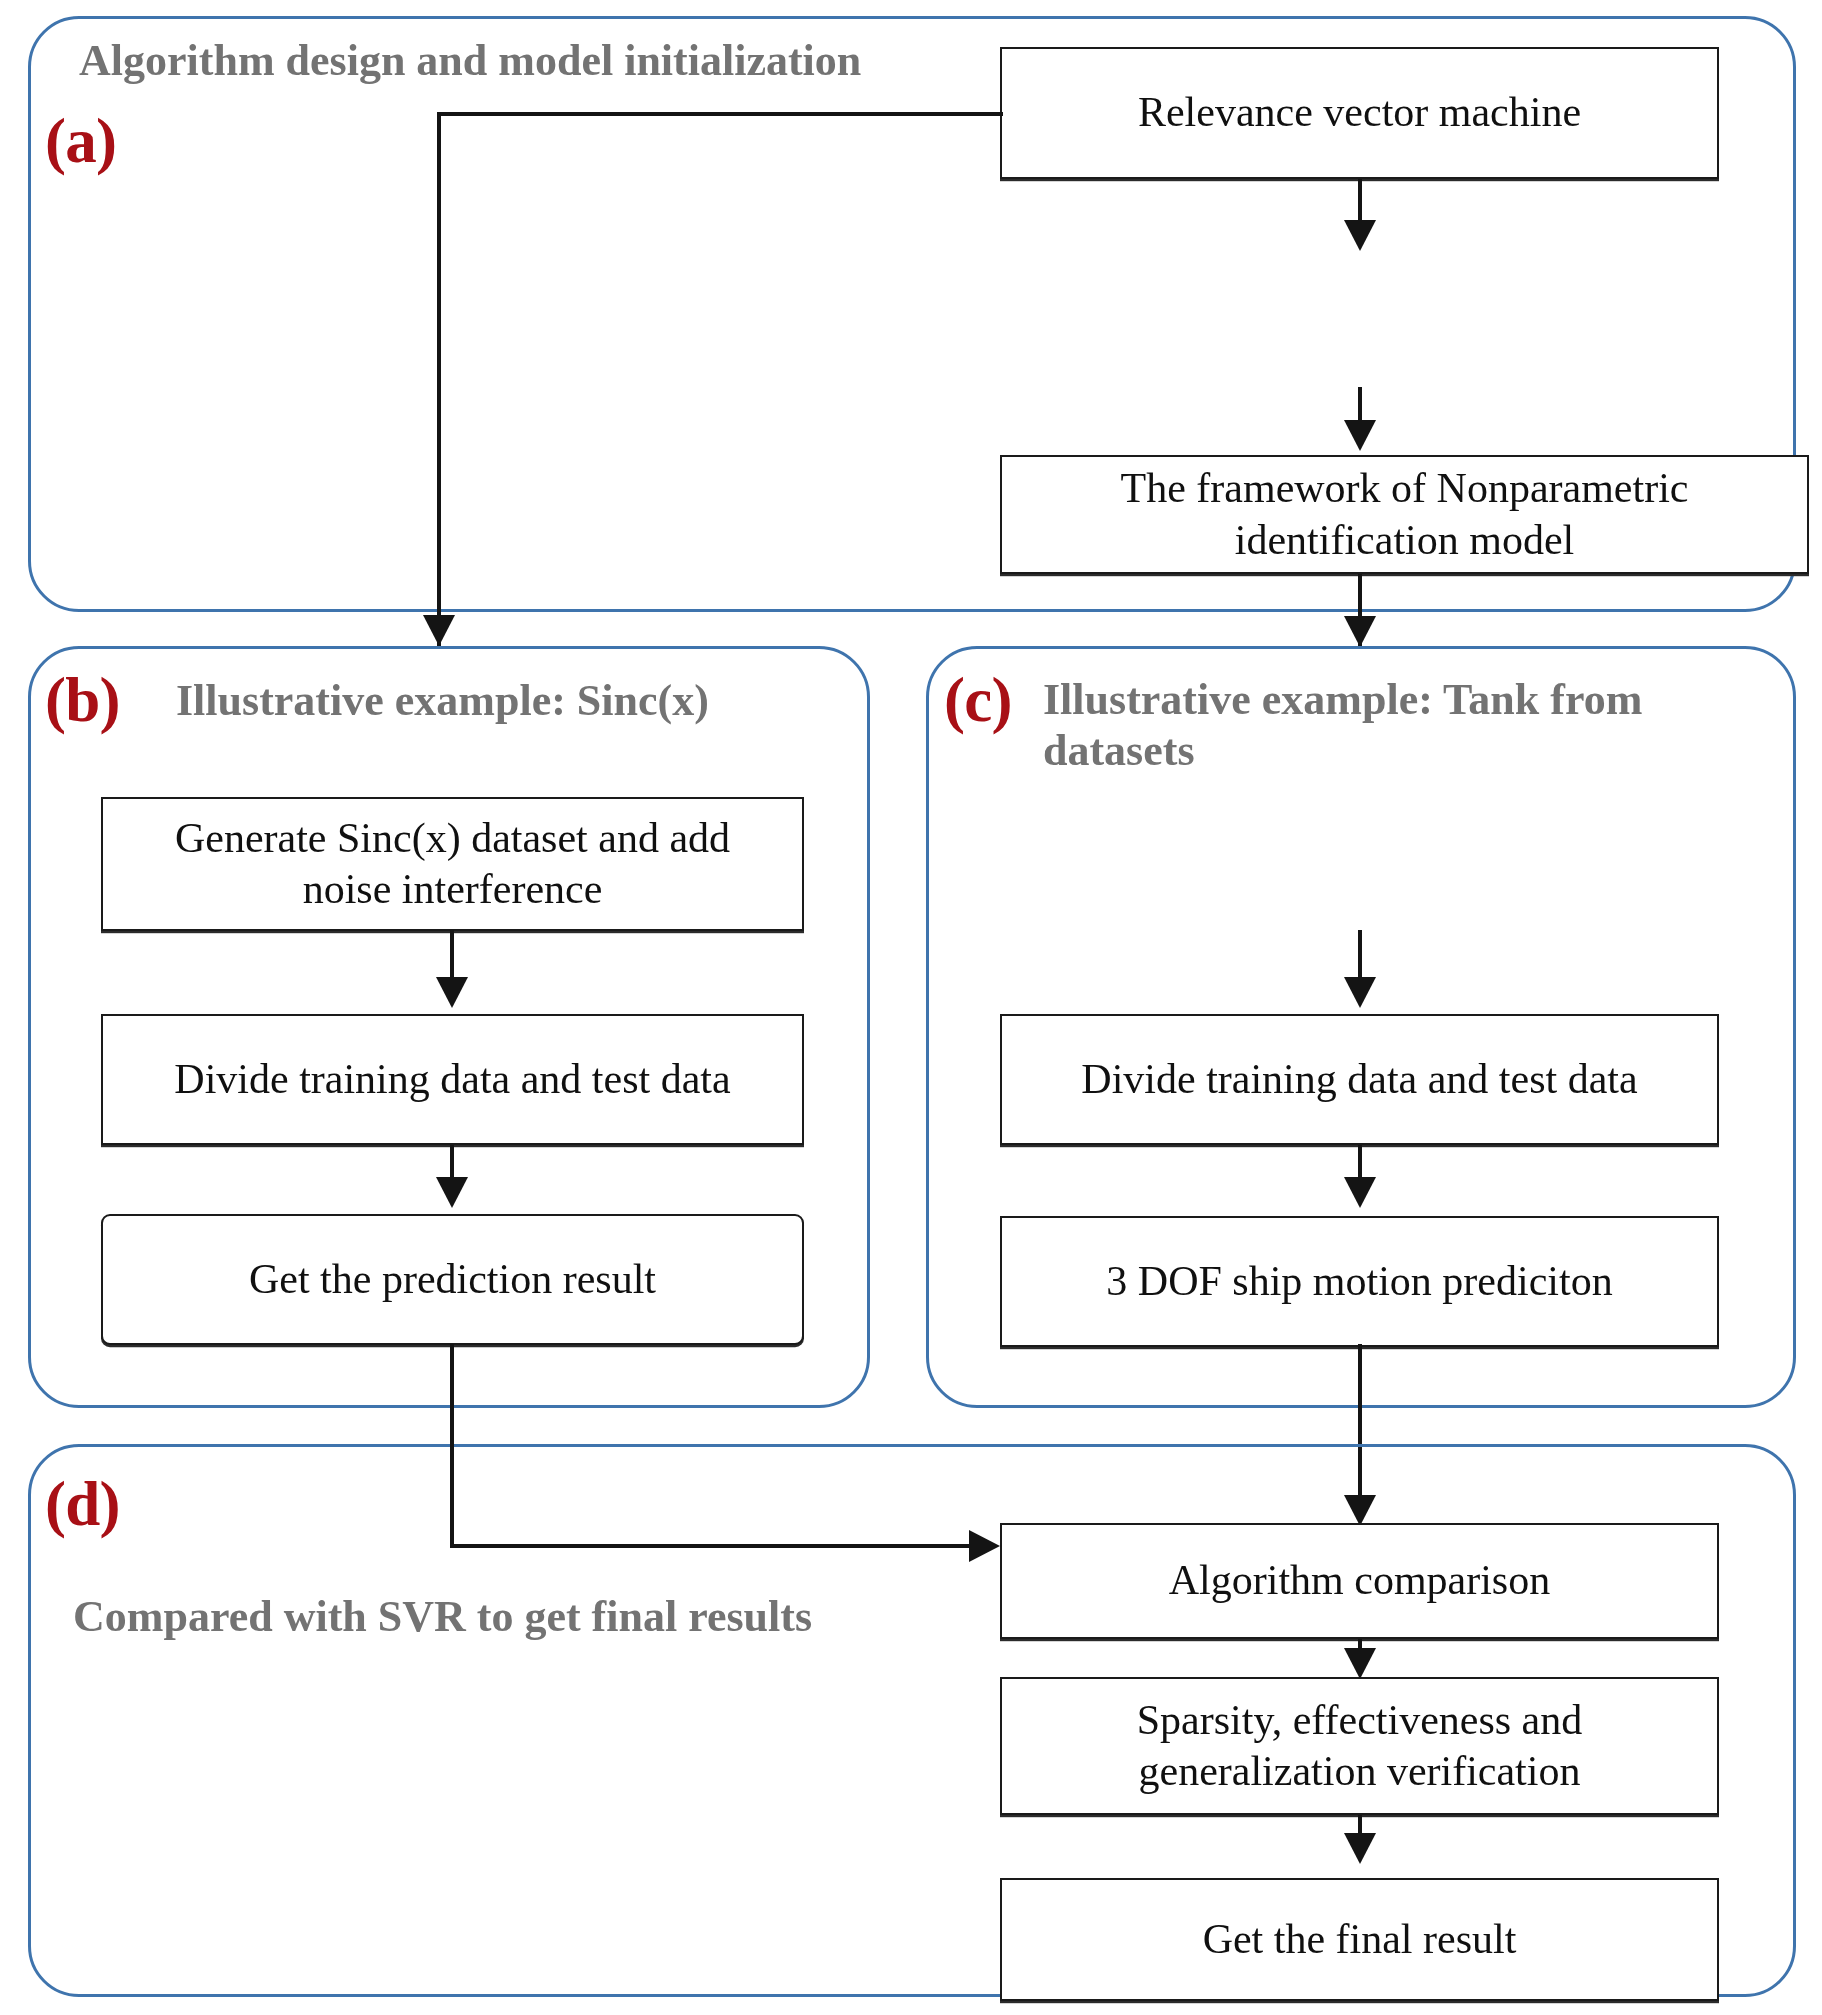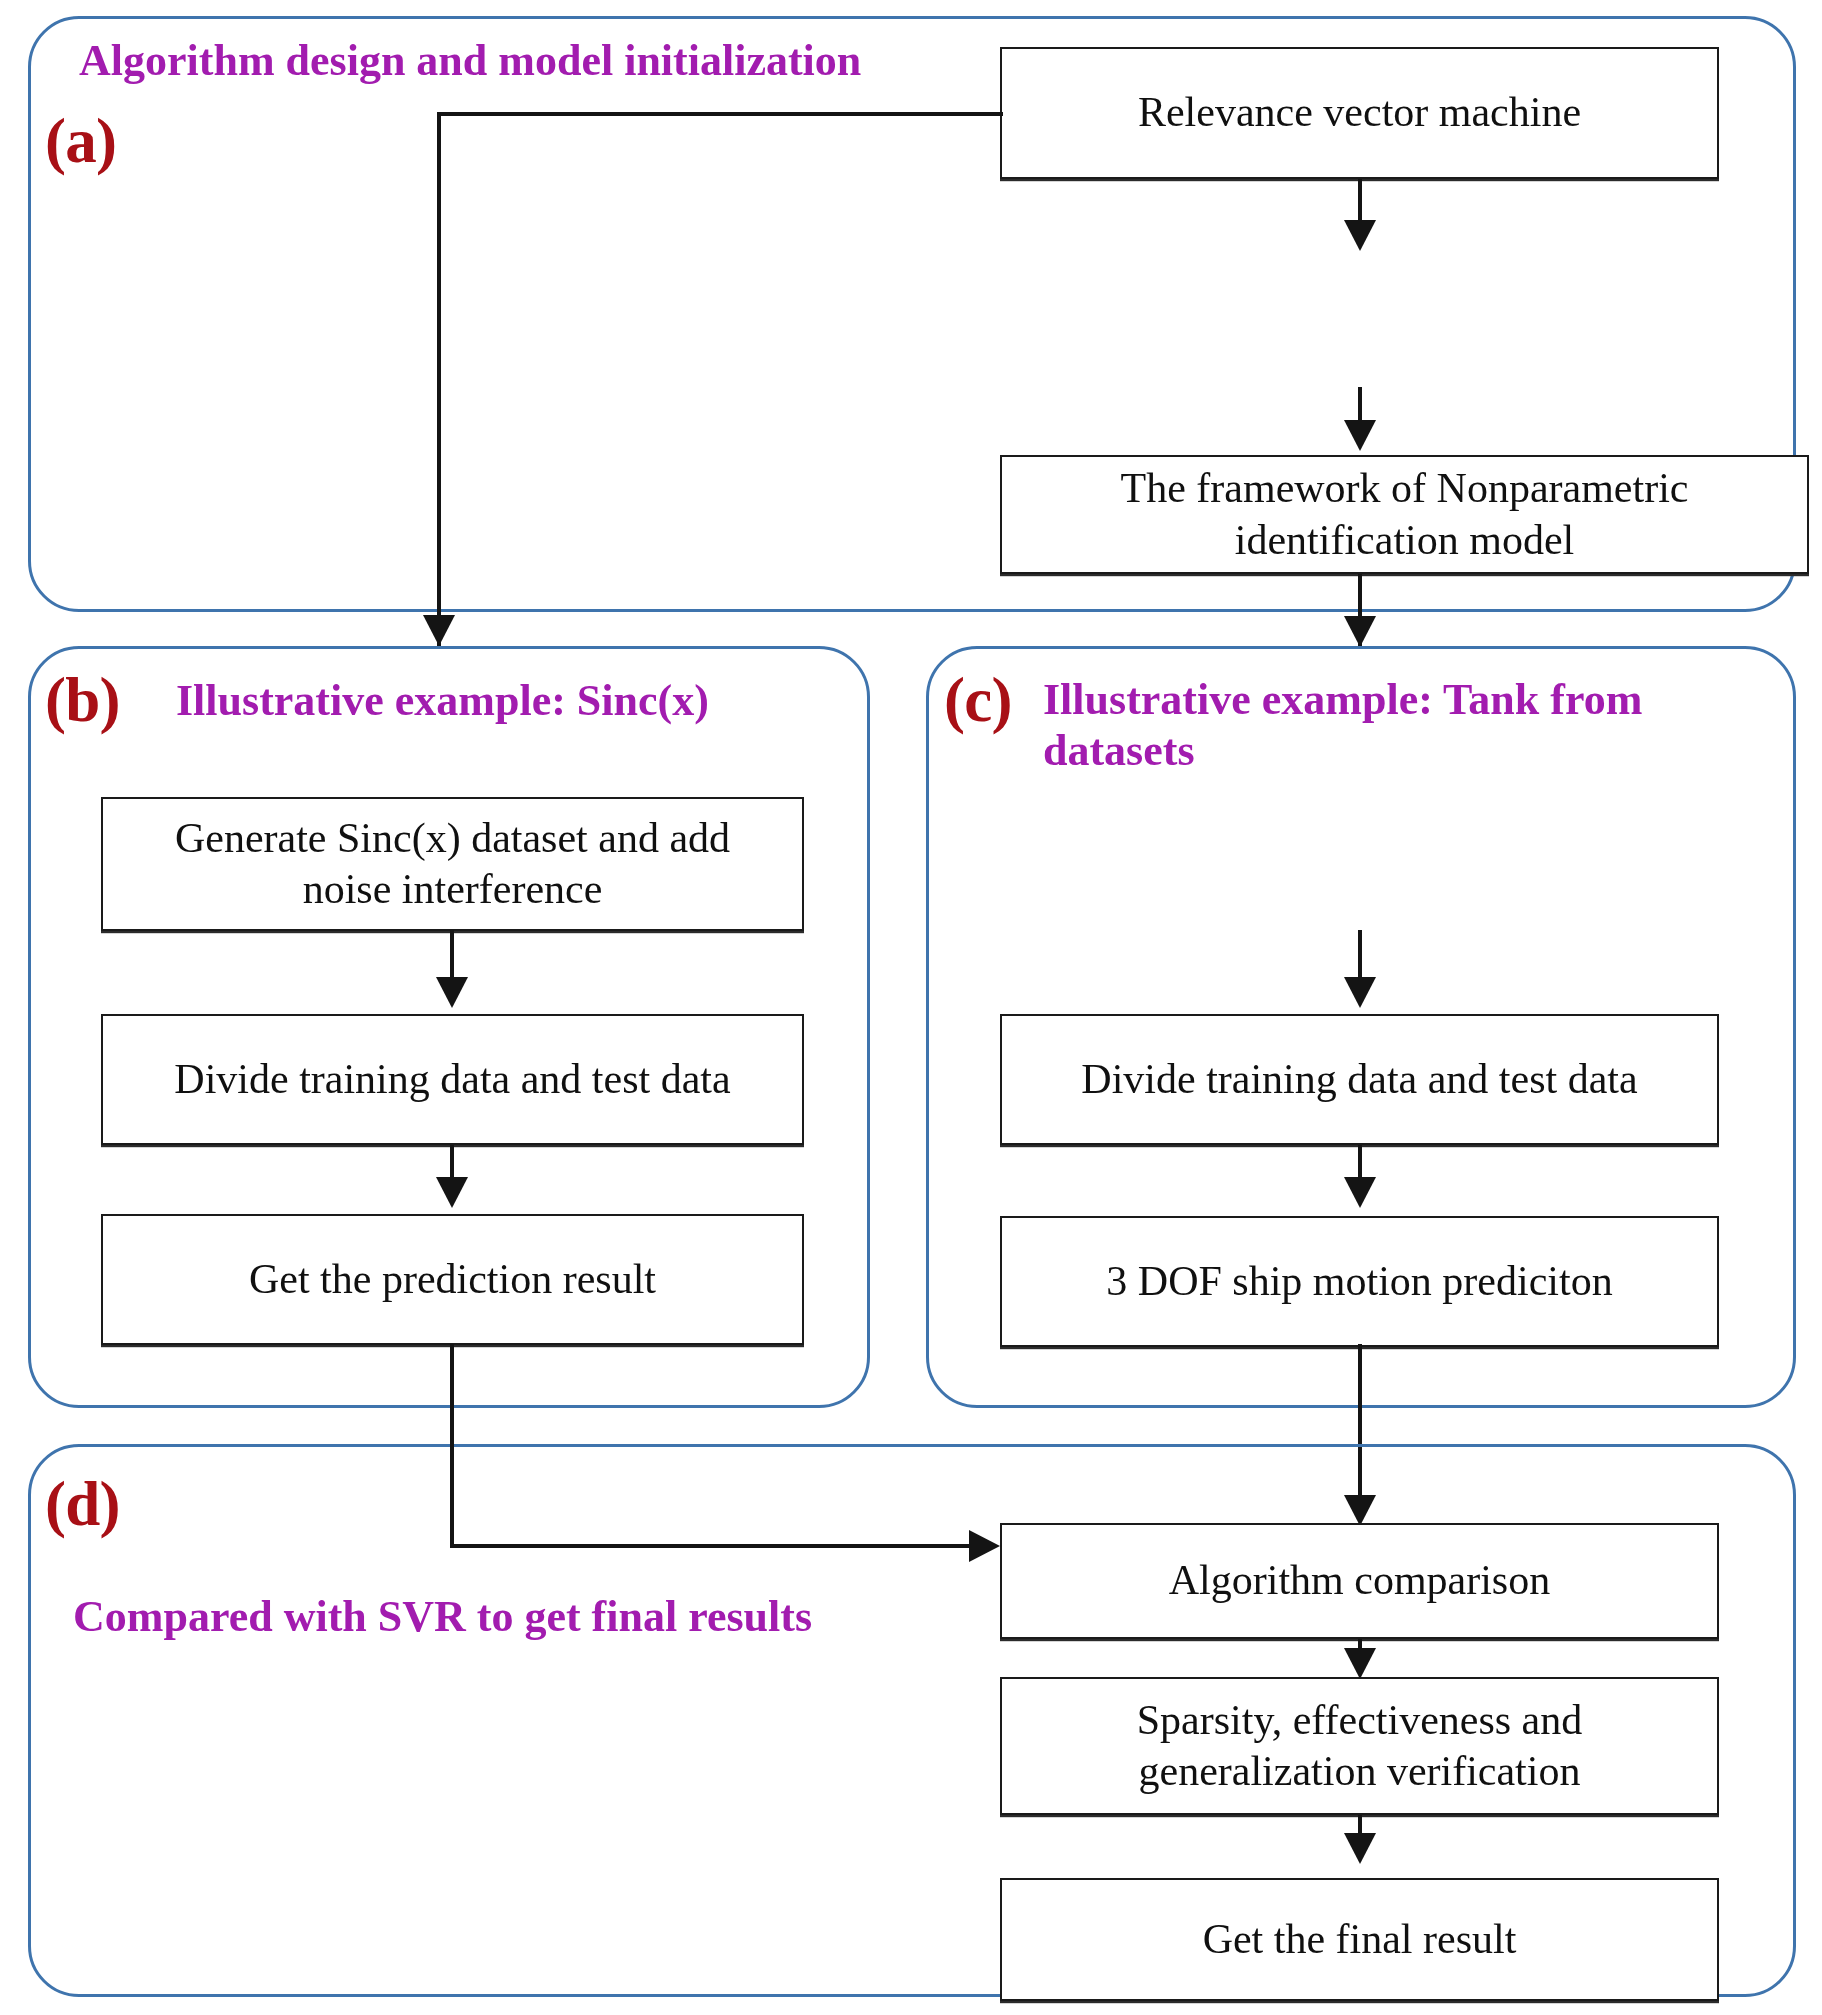--- a/index.html
+++ b/index.html
@@ -36,21 +36,21 @@
     font-size:63px;
     line-height:1;
     letter-spacing:-0.7px;
     font-family:"Liberation Serif","DejaVu Serif",serif;
     white-space:nowrap;
   }
 
   
   .phead{
     position:absolute;
-    color:#a21caf;
+    color:#737373;
     font-weight:bold;
     font-size:44px;
     line-height:1.16;
     font-family:"Liberation Serif","DejaVu Serif",serif;
     white-space:pre-line;
   }
 
   
   .box{
     position:absolute;
@@ -122,21 +122,21 @@
 
   <div class="plabel" style="left:45px; top:669px;">(b)</div>
 
   <div class="phead" style="left:176px; top:675px; width:660px;">Illustrative example: Sinc(x)</div>
 
   <div class="box" style="left:101px; top:797px; width:703px; height:134px;">Generate Sinc(x) dataset and add
 noise interference</div>
 
   <div class="box" style="left:101px; top:1014px; width:703px; height:131px;">Divide training data and test data</div>
 
-  <div class="box" style="left:101px; top:1214px; width:703px; height:131px;">Get the prediction result</div>
+  <div class="box" style="left:101px; top:1214px; width:703px; height:131px;border-radius:9px;">Get the prediction result</div>
 
   <div class="vline" style="left:450px; top:930px; height:54px;"></div>
   <div class="arrow-down" style="left:436px; top:977px;"></div>
 
   <div class="vline" style="left:450px; top:1145px; height:40px;"></div>
   <div class="arrow-down" style="left:436px; top:1177px;"></div>
 
   <div class="panel panel-c"></div>
 
   <div class="plabel" style="left:944px; top:669px;">(c)</div>

